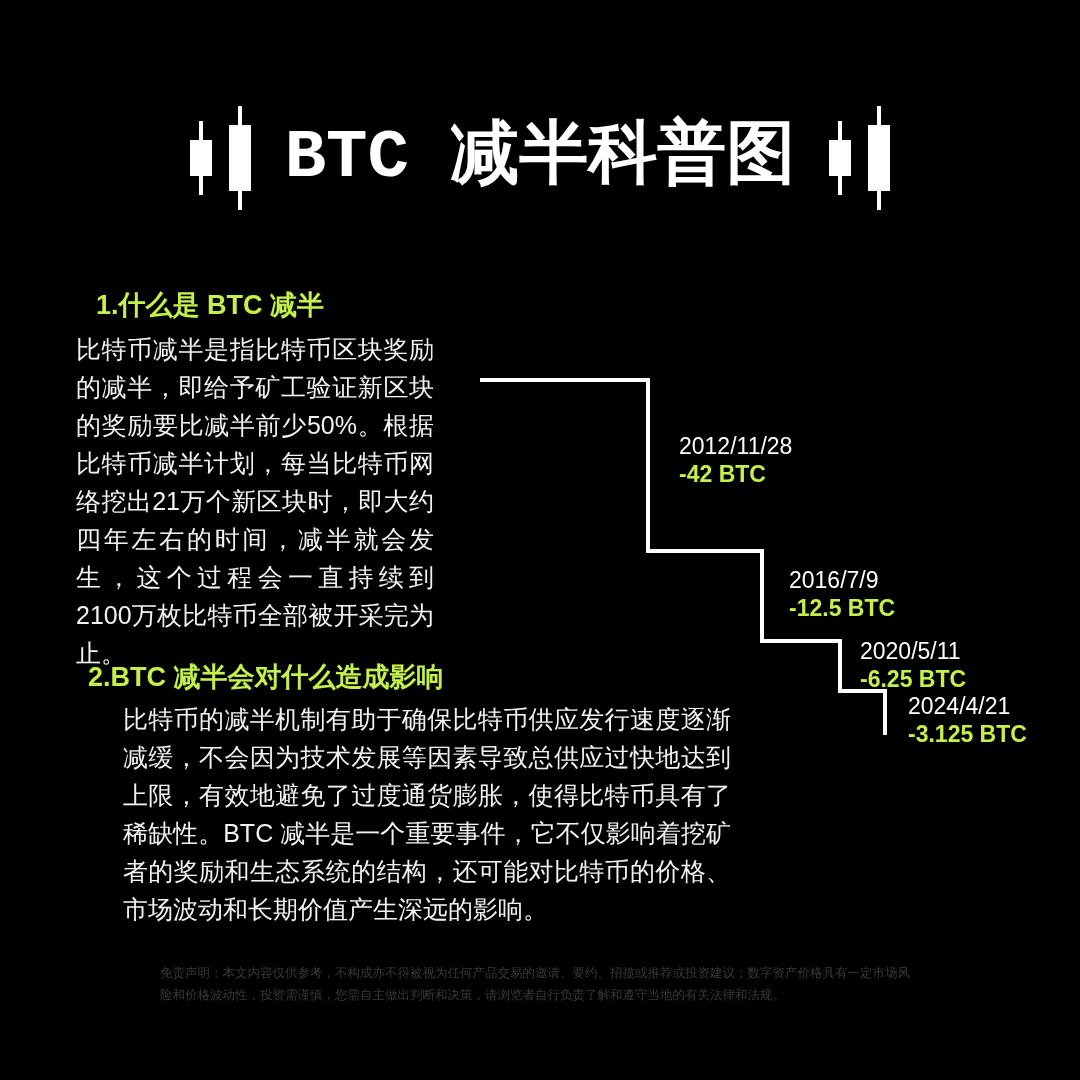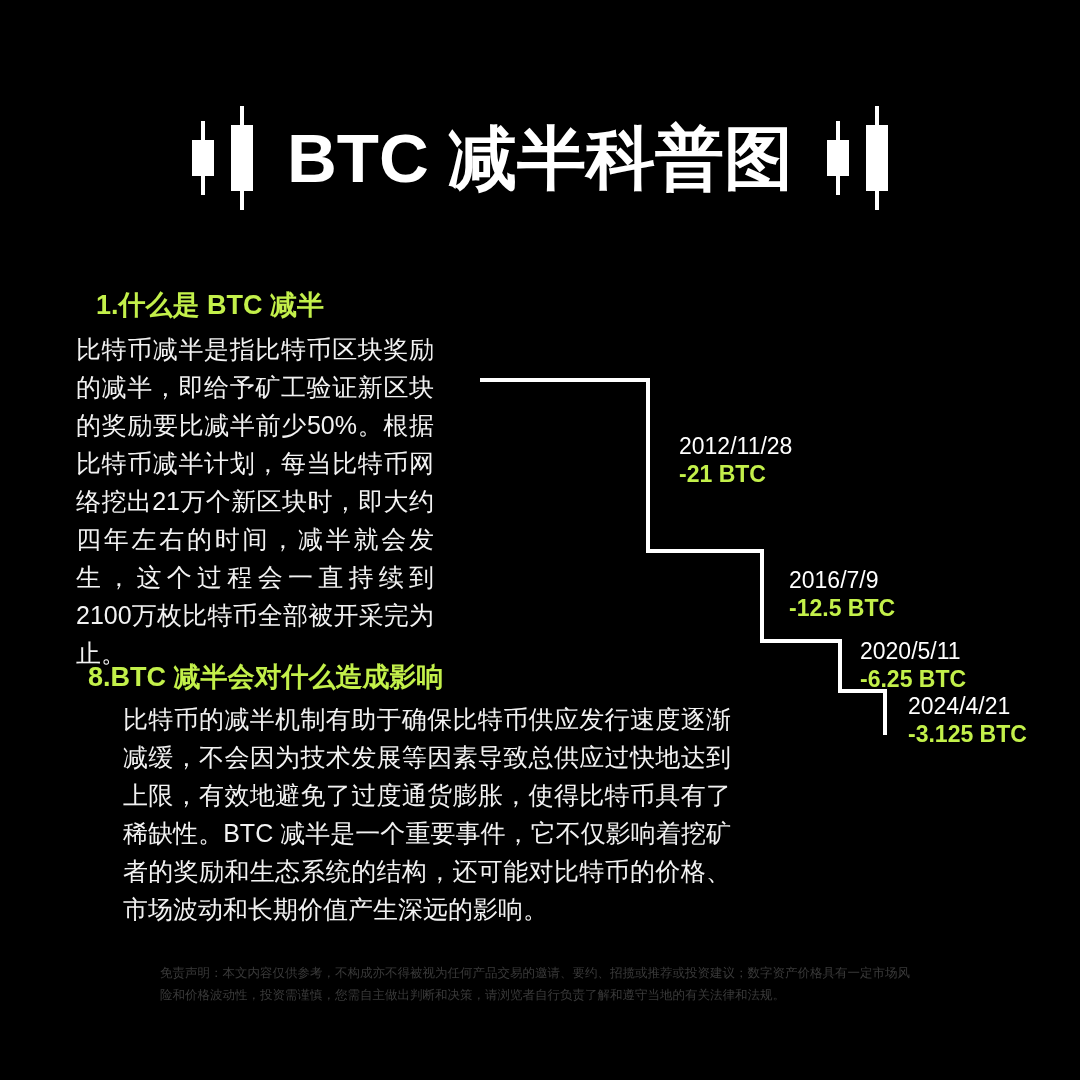--- a/index.html
+++ b/index.html
@@ -21,20 +21,21 @@
   .title-row {
     position: absolute;
     left: 0;
     top: 108px;
     width: 1080px;
     height: 100px;
     display: flex;
     align-items: center;
     justify-content: center;
     gap: 8px;
+    font-family: Liberation Mono, monospace;
   }
   .candle-group {
     display: flex;
     align-items: center;
     gap: 17px;
   }
   .candle {
     position: relative;
     width: 22px;
     display: flex;
@@ -171,33 +172,33 @@
         <span class="wick"></span>
         <span class="body"></span>
       </div>
     </div>
 
   </div>
 
   <div class="sec-head" id="sec1-head">1.什么是 BTC 减半</div>
   <div class="body-text" id="sec1-body">比特币减半是指比特币区块奖励的减半，即给予矿工验证新区块的奖励要比减半前少50%。根据比特币减半计划，每当比特币网络挖出21万个新区块时，即大约四年左右的时间，减半就会发生，这个过程会一直持续到 2100万枚比特币全部被开采完为止。</div>
 
-  <div class="sec-head" id="sec2-head">8.BTC 减半会对什么造成影响</div>
+  <div class="sec-head" id="sec2-head">2.BTC 减半会对什么造成影响</div>
   <div class="body-text" id="sec2-body">比特币的减半机制有助于确保比特币供应发行速度逐渐减缓，不会因为技术发展等因素导致总供应过快地达到上限，有效地避免了过度通货膨胀，使得比特币具有了稀缺性。BTC 减半是一个重要事件，它不仅影响着挖矿者的奖励和生态系统的结构，还可能对比特币的价格、市场波动和长期价值产生深远的影响。</div>
 
 
   <div class="chart">
     <svg width="560" height="400" viewBox="0 0 560 400">
       <polyline points="12,25 178,25 178,196 292,196 292,286 370,286 370,336 415,336 415,378" fill="none" stroke="#ffffff" stroke-width="4" stroke-linecap="square" stroke-linejoin="miter"></polyline>
     </svg>
   </div>
 
   <div class="step-label" id="lbl-0">
     <span class="step-date">2012/11/28</span>
-    <span class="step-amt">-21 BTC</span>
+    <span class="step-amt">-42 BTC</span>
   </div>
 
   <div class="step-label" id="lbl-1">
     <span class="step-date">2016/7/9</span>
     <span class="step-amt">-12.5 BTC</span>
   </div>
 
   <div class="step-label" id="lbl-2">
     <span class="step-date">2020/5/11</span>
     <span class="step-amt">-6.25 BTC</span>

